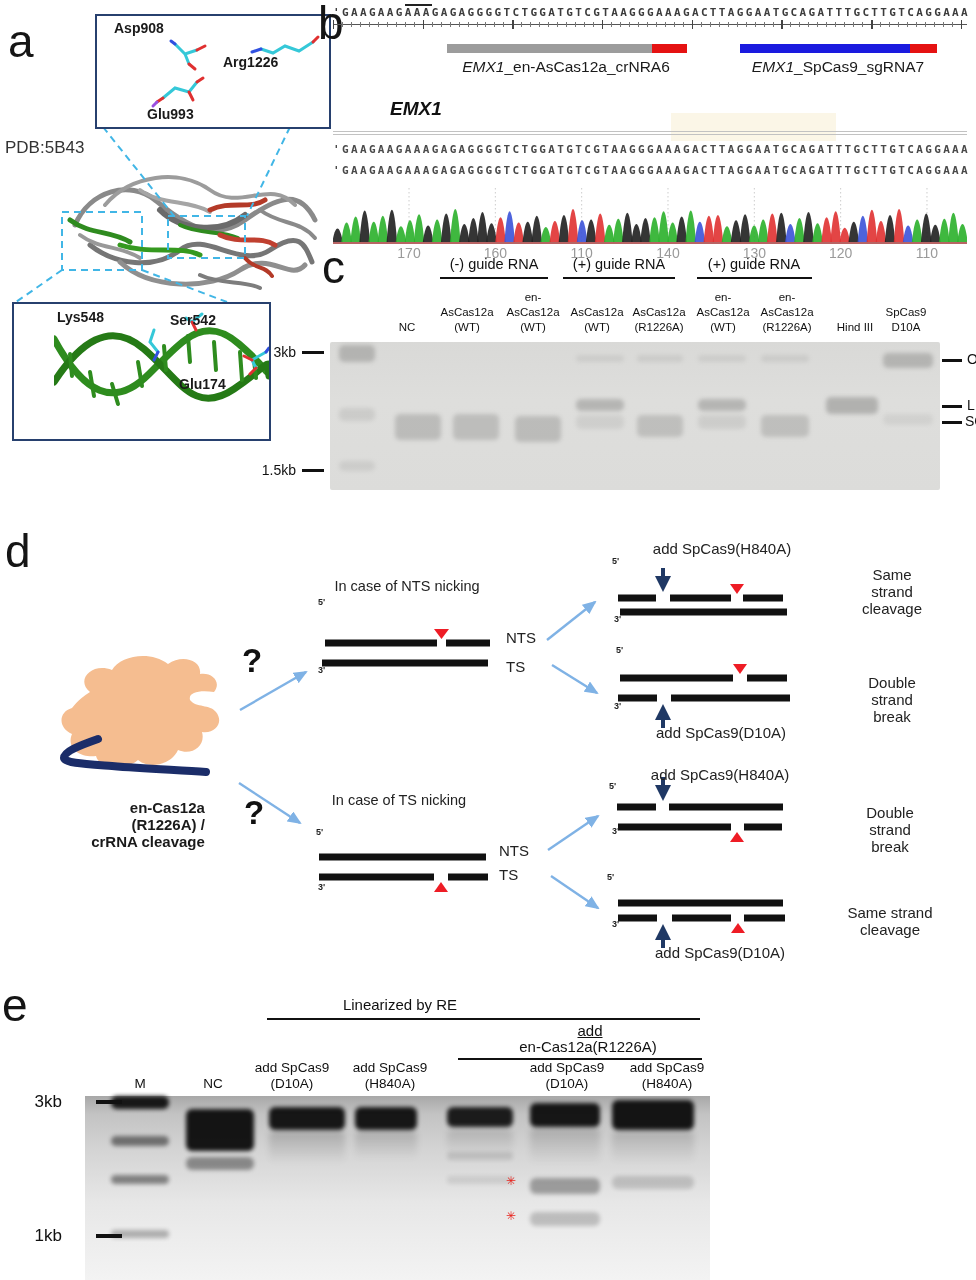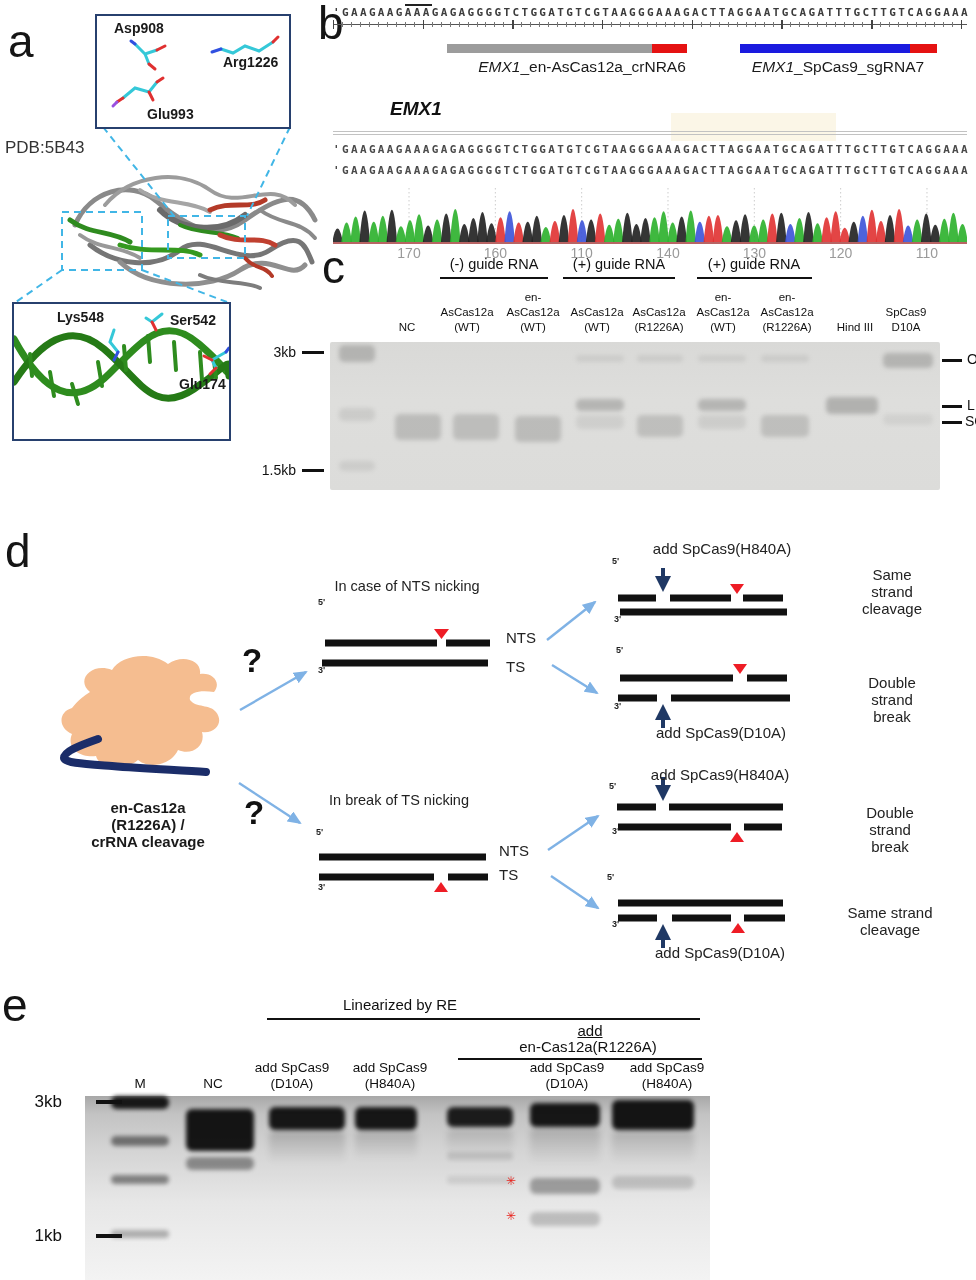--- a/index.html
+++ b/index.html
@@ -2,21 +2,21 @@
 <html><head>
 <meta charset="utf-8">
 <style>
   html,body{margin:0;padding:0;background:#fff;}
   #canvas{position:relative;width:976px;height:1280px;background:#fff;overflow:hidden;
           font-family:"Liberation Sans",sans-serif;color:#111;}
   .abs{position:absolute;}
   .panel-letter{font-size:46px;color:#151515;font-weight:400;}
   .ctr{transform:translateX(-50%);text-align:center;white-space:nowrap;}
   
-  .inset{position:absolute;border:2px solid #27406e;background:#fff;}
+  .inset{position:absolute;border:2px solid #27406e;background:#fff;padding-left:40px;}
   .reslabel{position:absolute;font-weight:bold;font-size:14px;color:#1a1a1a;white-space:nowrap;}
   .pdb{font-size:17px;color:#333;}
   
   .seq{position:absolute;font-family:"DejaVu Sans Mono",monospace;font-weight:bold;font-size:11px;
        letter-spacing:2.35px;color:#3c3c3c;white-space:nowrap;}
   .ovl{border-top:2px solid #222;}
   .ruler{position:absolute;left:333px;width:634px;height:9px;
     background-image:
       repeating-linear-gradient(90deg,#444 0 1.3px,transparent 1.3px 89.7px),
       repeating-linear-gradient(90deg,#777 0 1px,transparent 1px 8.97px),
@@ -41,21 +41,21 @@
   .mk{position:absolute;font-size:14px;color:#111;}
   .mkdash{position:absolute;background:#111;}
   .sidelab{position:absolute;font-size:14px;color:#111;}
   
   .dtitle{font-size:14.5px;color:#222;}
   .prime{position:absolute;font-size:9px;font-weight:bold;color:#222;}
   .strandlab{position:absolute;font-size:15px;color:#222;}
   .enz{position:absolute;font-size:15px;color:#222;transform:translateX(-50%);white-space:nowrap;}
   .result{position:absolute;font-size:15px;color:#222;line-height:17px;text-align:center;transform:translateX(-50%);}
   .qmark{position:absolute;font-size:33px;font-weight:bold;color:#111;}
-  .cplx{position:absolute;font-size:15px;font-weight:bold;color:#1a1a1a;line-height:17px;text-align:center;transform:translateX(-50%);}
+  .cplx{position:absolute;font-size:15px;font-weight:bold;color:#1a1a1a;line-height:17px;text-align:right;transform:translateX(-50%);}
   
   .gel-e{position:absolute;left:85px;top:1096px;width:625px;height:184px;
          background:linear-gradient(180deg,#a8a8a8 0,#c3c3c3 10%,#d3d3d3 28%,#e7e7e7 58%,#f3f3f3 100%);}
   .bande{position:absolute;background:#0f0f0f;filter:blur(2.2px);border-radius:6px;}
   .bande.smear{background:linear-gradient(180deg,#2e2e2e,rgba(255,255,255,0));filter:blur(3px);}
   .elane{position:absolute;width:110px;display:flex;flex-direction:column;justify-content:center;
          transform:translateX(-50%);}
   .elane span{display:block;height:16px;line-height:16px;font-size:13.5px;text-align:center;color:#111;}
   .e-big{font-size:15px;color:#111;}
   .aster{position:absolute;color:#e8251f;font-size:12px;transform:translate(-50%,-50%);}
@@ -154,21 +154,21 @@
   <div class="abs panel-letter" style="left:318px;top:-4px;">b</div>
 
   <div class="seq" style="left:333px;top:6px;"><span>'GAAGAAG</span><span class="ovl">AAA</span><span>GAGAGGGGTCTGGATGTCGTAAGGGAAAGACTTAGGAATGCAGATTTGCTTGTCAGGAAA</span></div>
   <div class="ruler" style="top:20px;"></div>
 
   <div class="bar" style="left:447px;top:44px;width:205px;background:#9c9c9c;"></div>
   <div class="bar" style="left:652px;top:44px;width:35px;background:#e51212;"></div>
   <div class="bar" style="left:740px;top:44px;width:170px;background:#1a1adf;"></div>
   <div class="bar" style="left:910px;top:44px;width:27px;background:#e51212;"></div>
 
-  <div class="barlabel" style="left:566px;top:58px;margin-left:16px;"><i>EMX1</i><span>_en-AsCas12a_crNRA6</span></div>
+  <div class="barlabel" style="left:566px;top:58px;"><i>EMX1</i><span>_en-AsCas12a_crNRA6</span></div>
   <div class="barlabel" style="left:838px;top:58px;"><i>EMX1</i><span>_SpCas9_sgRNA7</span></div>
 
   <div class="abs gene-head" style="left:390px;top:98px;">EMX1</div>
 
   <div class="abs" style="left:671px;top:113px;width:165px;height:28px;background:#f8efd4;opacity:.55;"></div>
   <div class="grayline" style="top:131px;"></div>
   <div class="grayline" style="top:134px;"></div>
 
   <div class="seq" style="left:333px;top:143px;color:#4a4a4a;">'GAAGAAGAAAGAGAGGGGTCTGGATGTCGTAAGGGAAAGACTTAGGAATGCAGATTTGCTTGTCAGGAAA</div>
   <div class="seq" style="left:333px;top:164px;color:#4a4a4a;">'GAAGAAGAAAGAGAGGGGTCTGGATGTCGTAAGGGAAAGACTTAGGAATGCAGATTTGCTTGTCAGGAAA</div>
@@ -415,21 +415,21 @@
 
   <div class="cplx" style="left:148px;top:799px;">
     <div>en-Cas12a</div>
     <div>(R1226A) /</div>
     <div>crRNA cleavage</div>
   </div>
   <div class="qmark" style="left:242px;top:642px;">?</div>
   <div class="qmark" style="left:244px;top:794px;">?</div>
 
   <div class="abs dtitle ctr" style="left:395px;top:578px;margin-left:12px;">In case of NTS nicking</div>
-  <div class="abs dtitle ctr" style="left:399px;top:792px;">In break of TS nicking</div>
+  <div class="abs dtitle ctr" style="left:399px;top:792px;">In case of TS nicking</div>
 
   <span class="prime" style="left:318px;top:597px;">5'</span>
   <span class="prime" style="left:318px;top:665px;">3'</span>
   <span class="strandlab" style="left:506px;top:629px;">NTS</span>
   <span class="strandlab" style="left:506px;top:658px;">TS</span>
 
   <span class="prime" style="left:612px;top:556px;">5'</span>
   <span class="prime" style="left:614px;top:614px;">3'</span>
   <span class="prime" style="left:616px;top:645px;">5'</span>
   <span class="prime" style="left:614px;top:701px;">3'</span>

